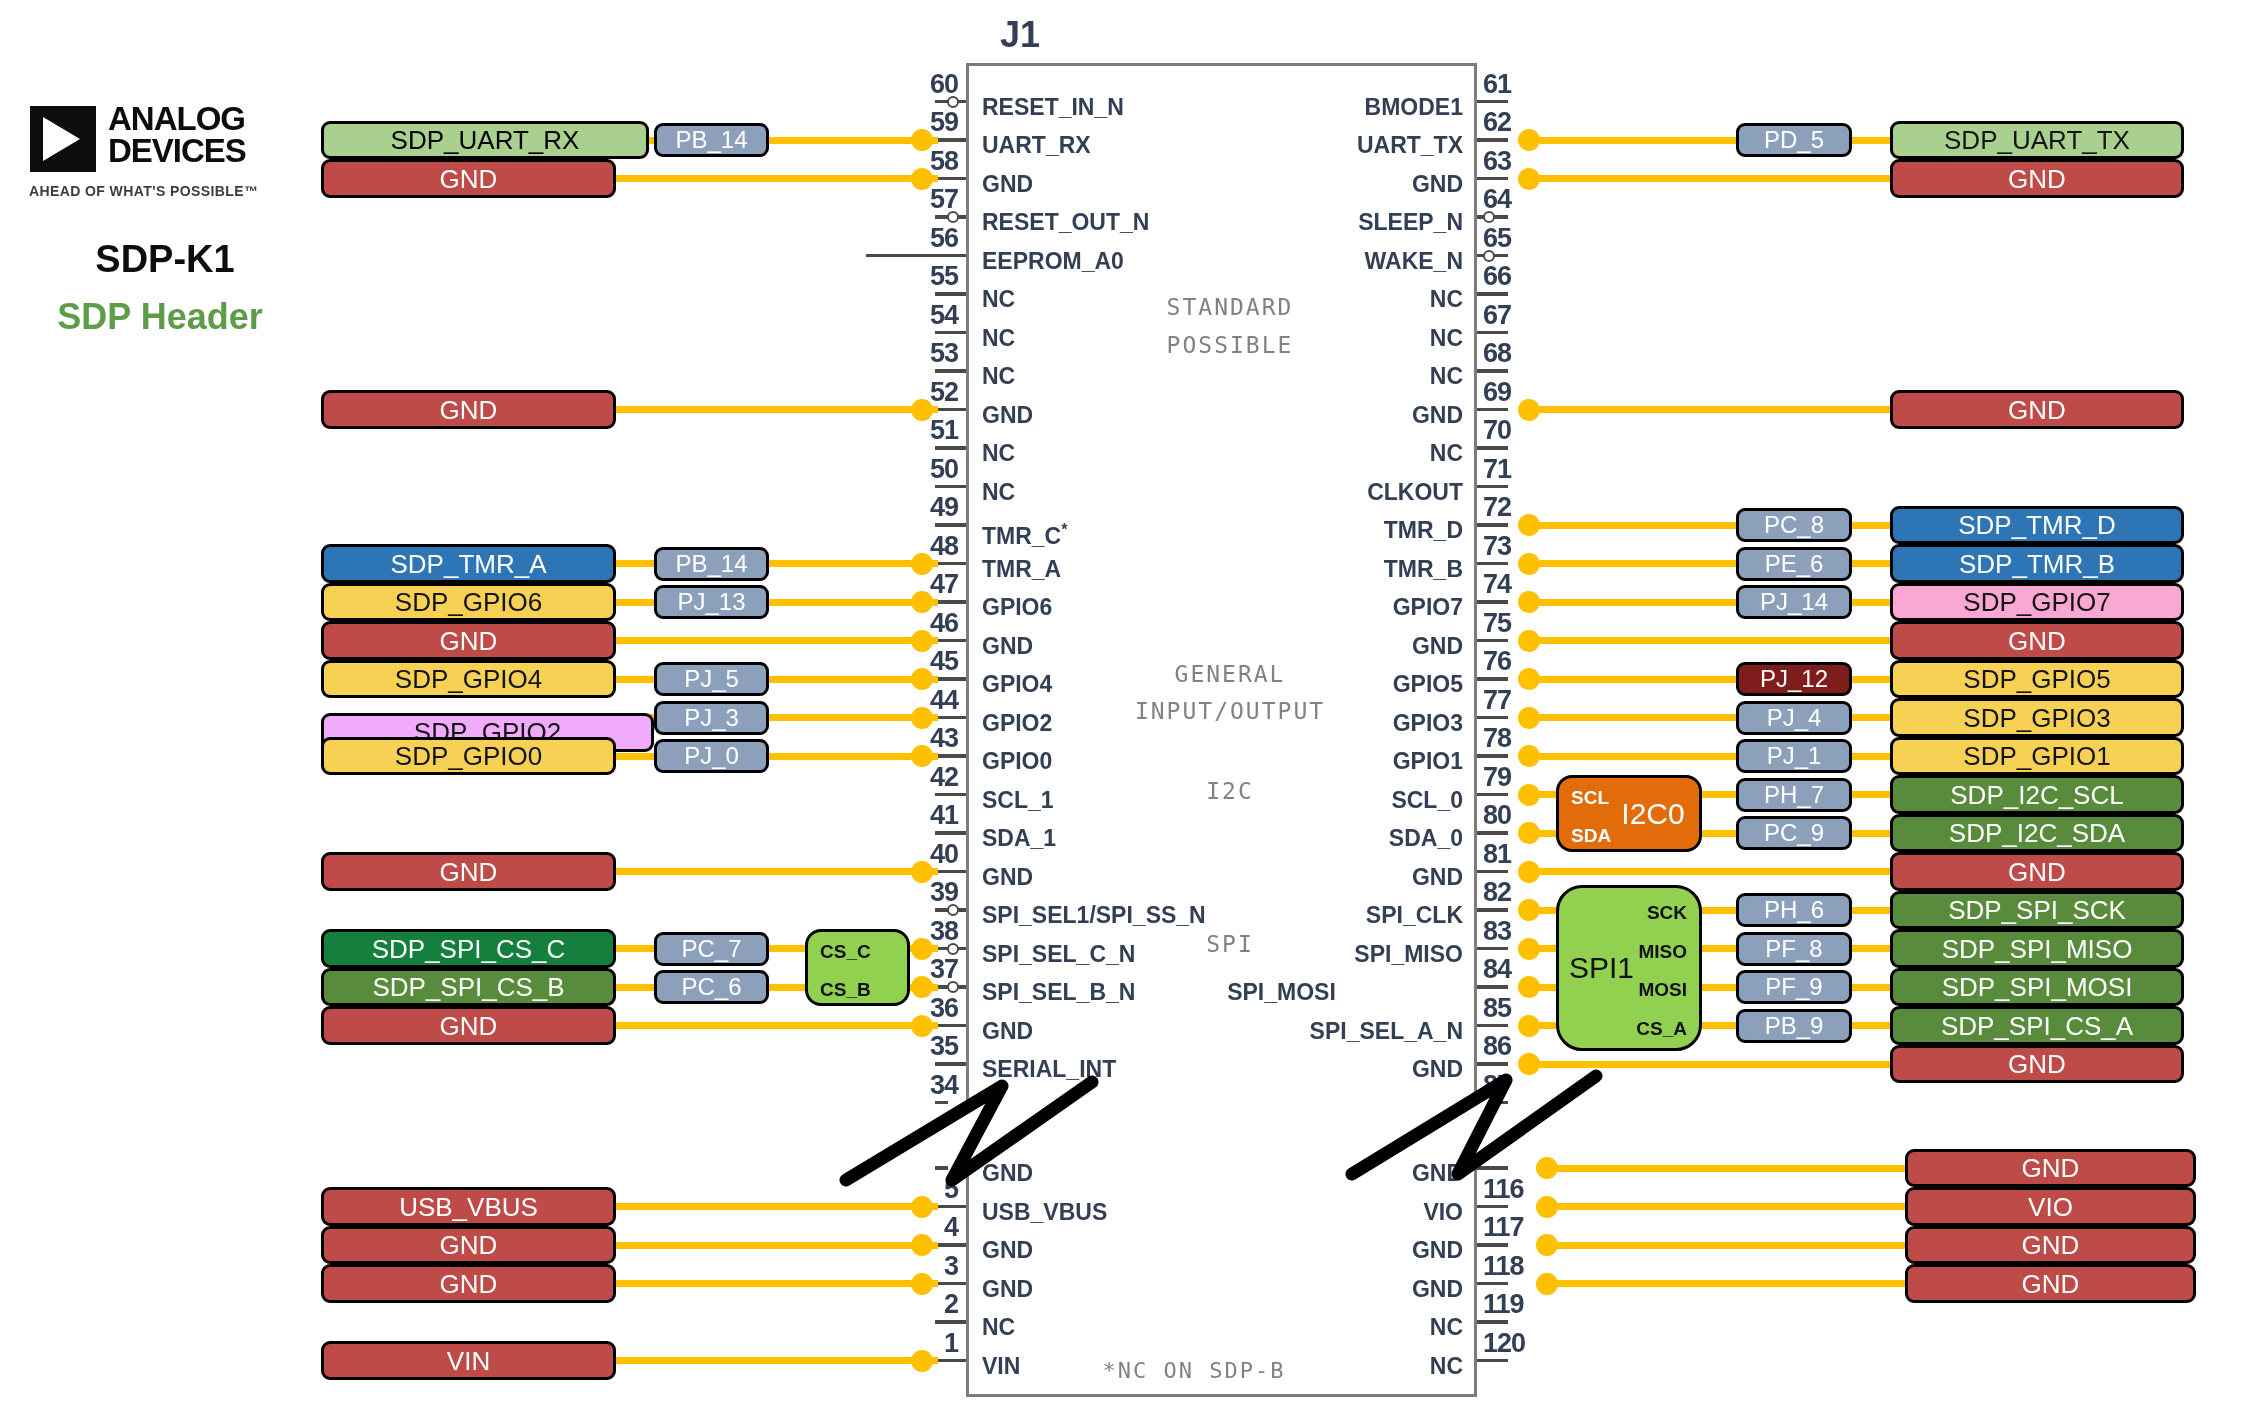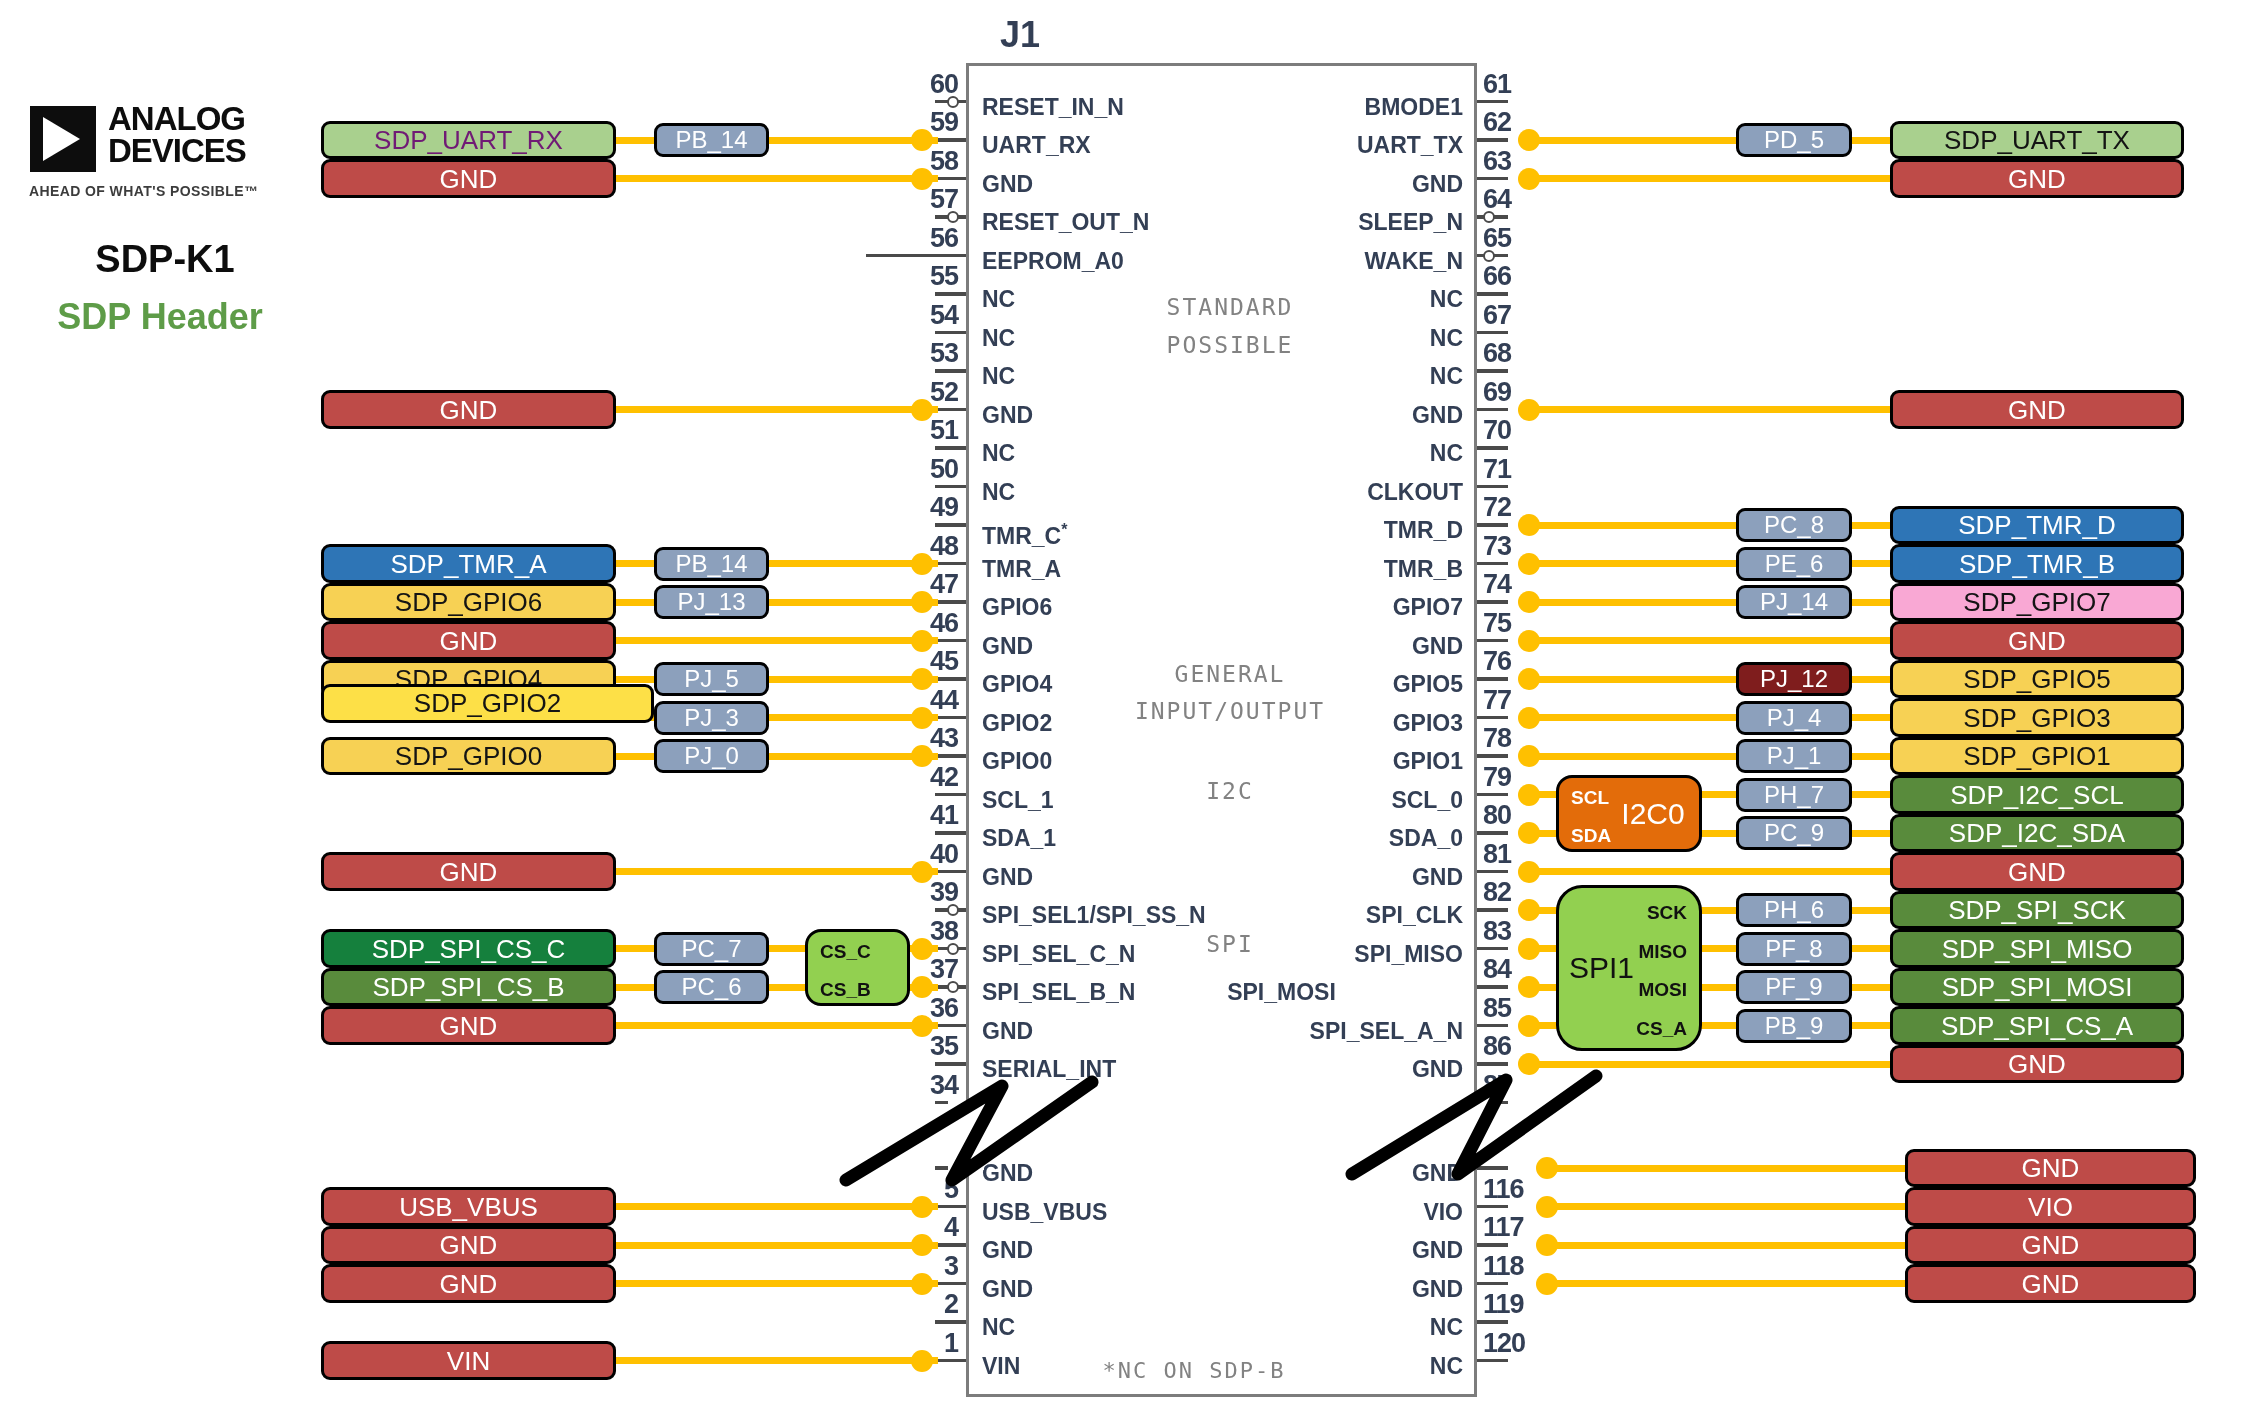--- a/index.html
+++ b/index.html
@@ -63,21 +63,21 @@
     <polyline points="846,1180 1002,1086 952,1180 1092,1082" fill="none" stroke="#000000" stroke-width="13" stroke-linecap="round" stroke-linejoin="round"></polyline>
     <polyline points="1352,1174 1506,1080 1458,1174 1596,1076" fill="none" stroke="#000000" stroke-width="13" stroke-linecap="round" stroke-linejoin="round"></polyline>
   </svg>
 <div class="stub" style="left: 935px; top: 99.75px; width: 31px;"></div>
     <div class="bubble" style="left: 947px; top: 95.5px;"></div>
     <div class="pin-num" style="left: 870px; top: 68.5px; width: 88px; text-align: right;">60</div>
     <div class="pin-label" style="left: 982px; top: 92.5px; width: 370px; text-align: left;">RESET_IN_N</div>
     <div class="stub" style="left: 935px; top: 138.25px; width: 31px;"></div>
     <div class="wire" style="left: 616px; top: 136.5px; width: 322px; background: rgb(255, 192, 0);"></div>
     <div class="dot" style="left: 911px; top: 129px; background: rgb(255, 192, 0);"></div>
-    <div class="net-box" style="left: 321px; top: 120.75px; width: 295px; height: 38.5px; background: rgb(169, 208, 142); color: #701a75;">SDP_UART_RX</div>
+    <div class="net-box" style="left: 321px; top: 120.75px; width: 328px; height: 38.5px; background: rgb(169, 208, 142); color: #000000;">SDP_UART_RX</div>
     <div class="chip-box" style="left: 654px; top: 123px; width: 115px; height: 34px; background: rgb(140, 160, 188);">PB_14</div>
     <div class="pin-num" style="left: 870px; top: 107px; width: 88px; text-align: right;">59</div>
     <div class="pin-label" style="left: 982px; top: 131px; width: 370px; text-align: left;">UART_RX</div>
     <div class="stub" style="left: 935px; top: 176.75px; width: 31px;"></div>
     <div class="wire" style="left: 616px; top: 175px; width: 322px; background: rgb(255, 192, 0);"></div>
     <div class="dot" style="left: 911px; top: 167.5px; background: rgb(255, 192, 0);"></div>
     <div class="net-box" style="left: 321px; top: 159.25px; width: 295px; height: 38.5px; background: rgb(190, 75, 72); color: rgb(255, 255, 255);">GND</div>
     <div class="pin-num" style="left: 870px; top: 145.5px; width: 88px; text-align: right;">58</div>
     <div class="pin-label" style="left: 982px; top: 169.5px; width: 370px; text-align: left;">GND</div>
     <div class="stub" style="left: 935px; top: 215.25px; width: 31px;"></div>
@@ -134,21 +134,21 @@
     <div class="stub" style="left: 935px; top: 677.25px; width: 31px;"></div>
     <div class="wire" style="left: 616px; top: 675.5px; width: 322px; background: rgb(255, 192, 0);"></div>
     <div class="dot" style="left: 911px; top: 668px; background: rgb(255, 192, 0);"></div>
     <div class="net-box" style="left: 321px; top: 659.75px; width: 295px; height: 38.5px; background: rgb(247, 209, 84); color: rgb(20, 20, 20);">SDP_GPIO4</div>
     <div class="chip-box" style="left: 654px; top: 662px; width: 115px; height: 34px; background: rgb(140, 160, 188);">PJ_5</div>
     <div class="pin-num" style="left: 870px; top: 646px; width: 88px; text-align: right;">45</div>
     <div class="pin-label" style="left: 982px; top: 670px; width: 370px; text-align: left;">GPIO4</div>
     <div class="stub" style="left: 935px; top: 715.75px; width: 31px;"></div>
     <div class="wire" style="left: 616px; top: 714px; width: 322px; background: rgb(255, 192, 0);"></div>
     <div class="dot" style="left: 911px; top: 706.5px; background: rgb(255, 192, 0);"></div>
-    <div class="net-box" style="left: 321px; top: 684px; width: 333px; height: 38.5px; background: #fde047; color: rgb(20, 20, 20);">SDP_GPIO2</div>
+    <div class="net-box" style="left: 321px; top: 713px; width: 333px; height: 38.5px; background: #f0abfc; color: rgb(20, 20, 20);">SDP_GPIO2</div>
     <div class="chip-box" style="left: 654px; top: 700.5px; width: 115px; height: 34px; background: rgb(140, 160, 188);">PJ_3</div>
     <div class="pin-num" style="left: 870px; top: 684.5px; width: 88px; text-align: right;">44</div>
     <div class="pin-label" style="left: 982px; top: 708.5px; width: 370px; text-align: left;">GPIO2</div>
     <div class="stub" style="left: 935px; top: 754.25px; width: 31px;"></div>
     <div class="wire" style="left: 616px; top: 752.5px; width: 322px; background: rgb(255, 192, 0);"></div>
     <div class="dot" style="left: 911px; top: 745px; background: rgb(255, 192, 0);"></div>
     <div class="net-box" style="left: 321px; top: 736.75px; width: 295px; height: 38.5px; background: rgb(247, 209, 84); color: rgb(20, 20, 20);">SDP_GPIO0</div>
     <div class="chip-box" style="left: 654px; top: 739px; width: 115px; height: 34px; background: rgb(140, 160, 188);">PJ_0</div>
     <div class="pin-num" style="left: 870px; top: 723px; width: 88px; text-align: right;">43</div>
     <div class="pin-label" style="left: 982px; top: 747px; width: 370px; text-align: left;">GPIO0</div>

